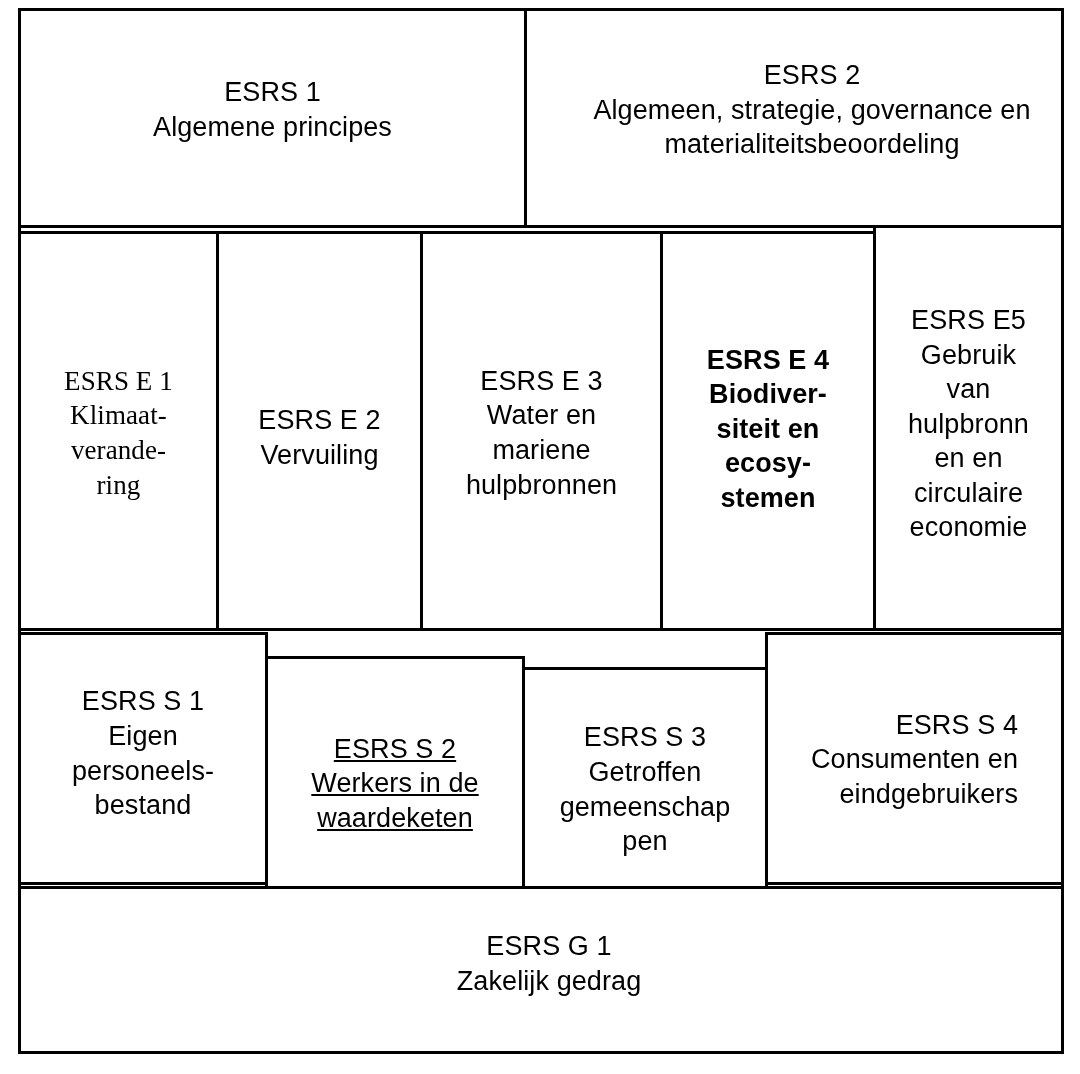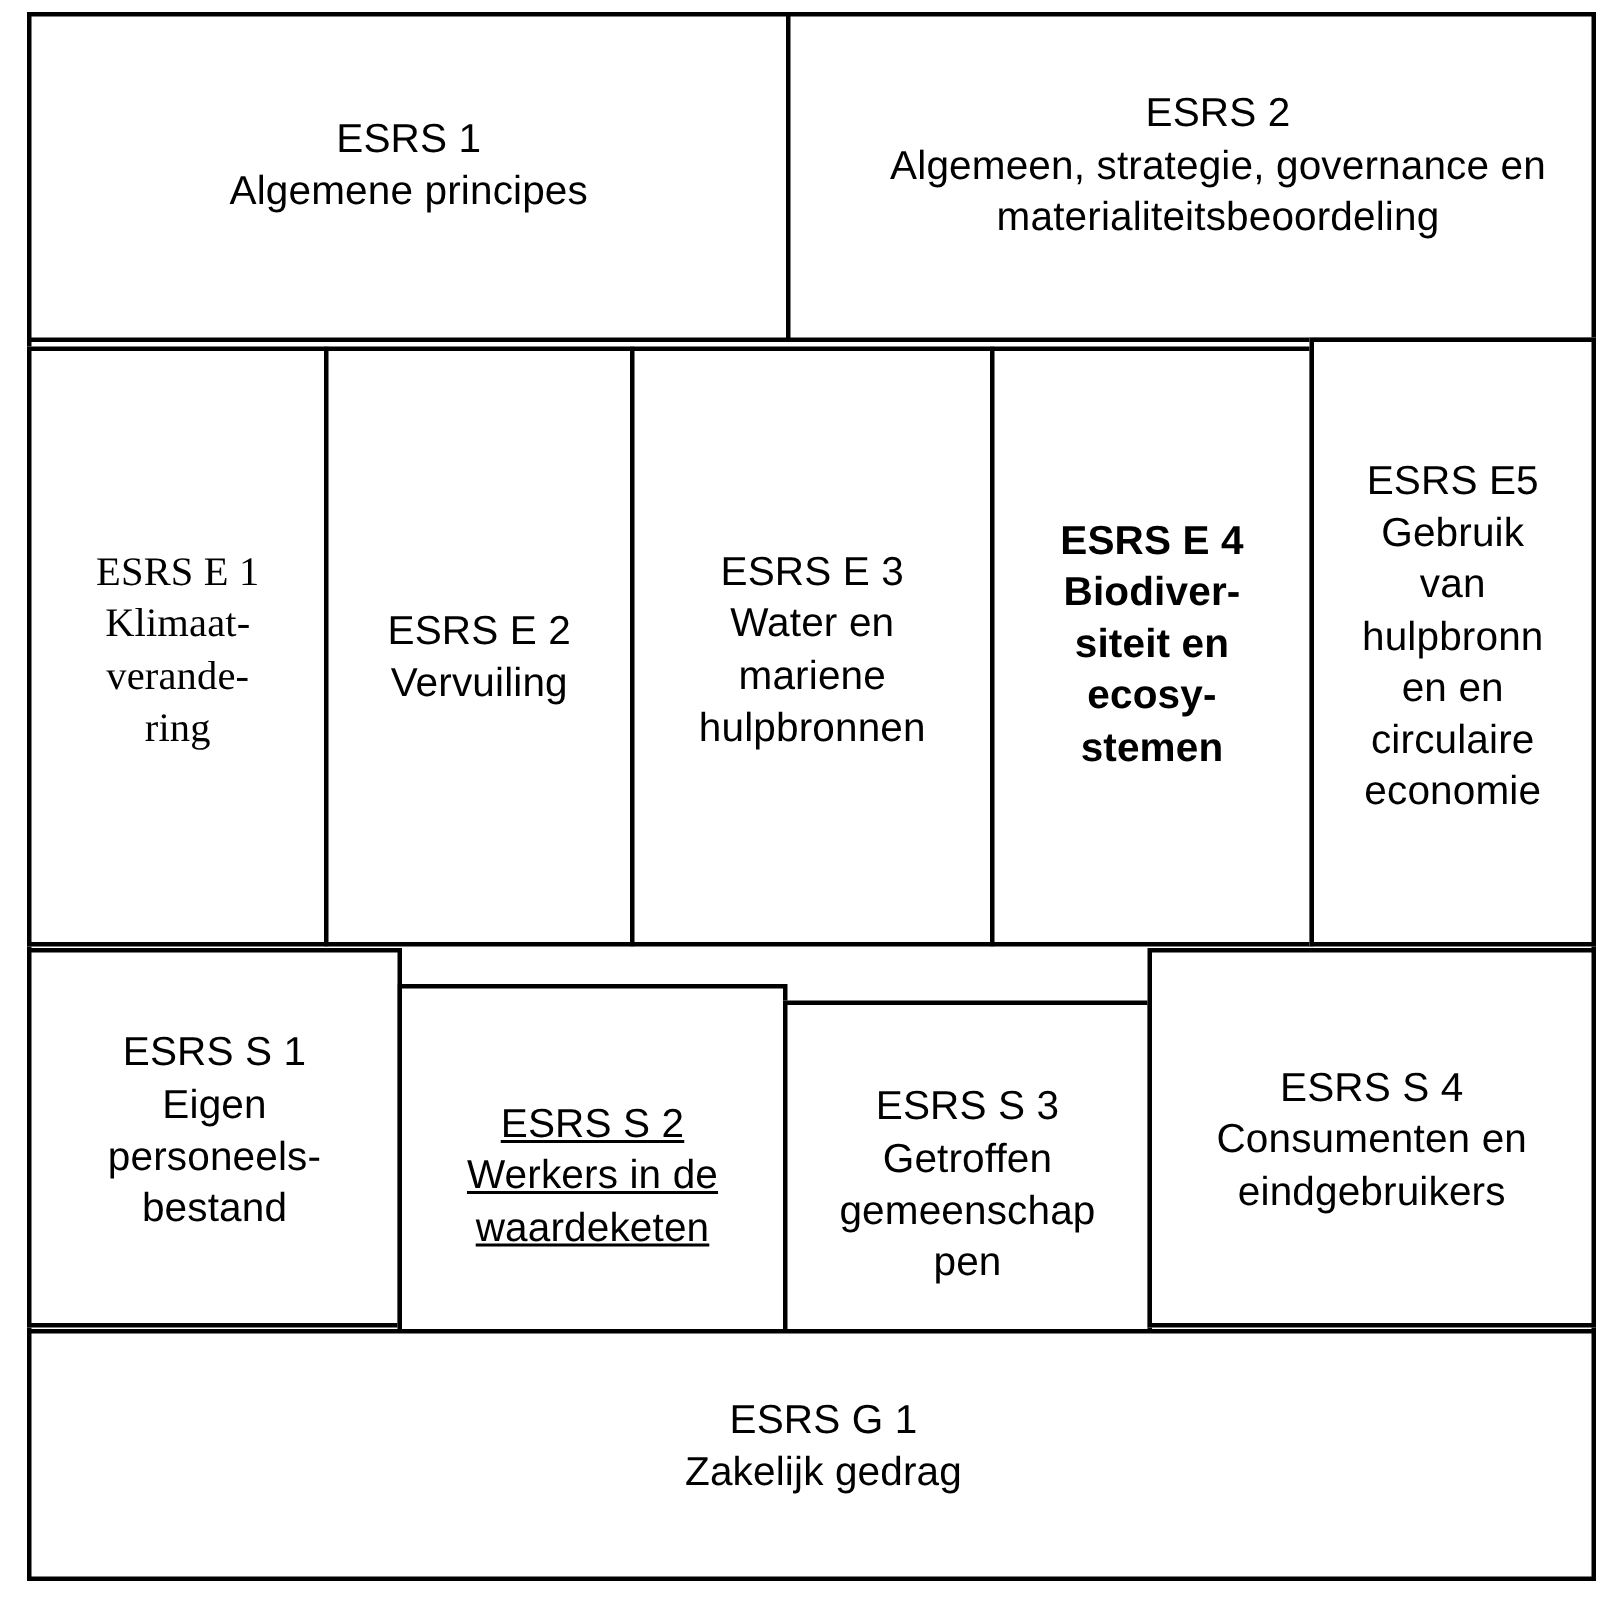--- a/index.html
+++ b/index.html
@@ -68,21 +68,21 @@
   #cell-e1 { left: 18px;  top: 231px; width: 201px; height: 400px; font-family: Liberation Serif, serif; }
   #cell-e2 { left: 216px; top: 231px; width: 207px; height: 400px; }
   #cell-e3 { left: 420px; top: 231px; width: 243px; height: 400px; }
   #cell-e4 { left: 660px; top: 231px; width: 216px; height: 400px; }
   #cell-e5 { left: 873px; top: 225px; width: 191px; height: 406px; }
 
   
   #cell-s1 { left: 18px;  top: 632px; width: 250px; height: 253px; }
   #cell-s2 { left: 265px; top: 656px; width: 260px; height: 253px; text-decoration: underline; }
   #cell-s3 { left: 522px; top: 667px; width: 246px; height: 253px; }
-  #cell-s4 { left: 765px; top: 632px; width: 299px; height: 253px; }
+  #cell-s4 { left: 765px; top: 632px; width: 299px; height: 253px; text-align: right; }
 
   
   #cell-g1 { left: 18px;  top: 886px; width: 1046px; height: 168px; }
 
   
   #cell-esrs1 .label, #cell-esrs2 .label { margin-bottom: 16px; }
   #cell-e1 .label  { margin-top: 4px;  }
   #cell-e2 .label  { margin-top: 14px; }
   #cell-e3 .label  { margin-top: 4px;  }
   #cell-e4 .label  { margin-top: -4px; font-weight: bold; }

